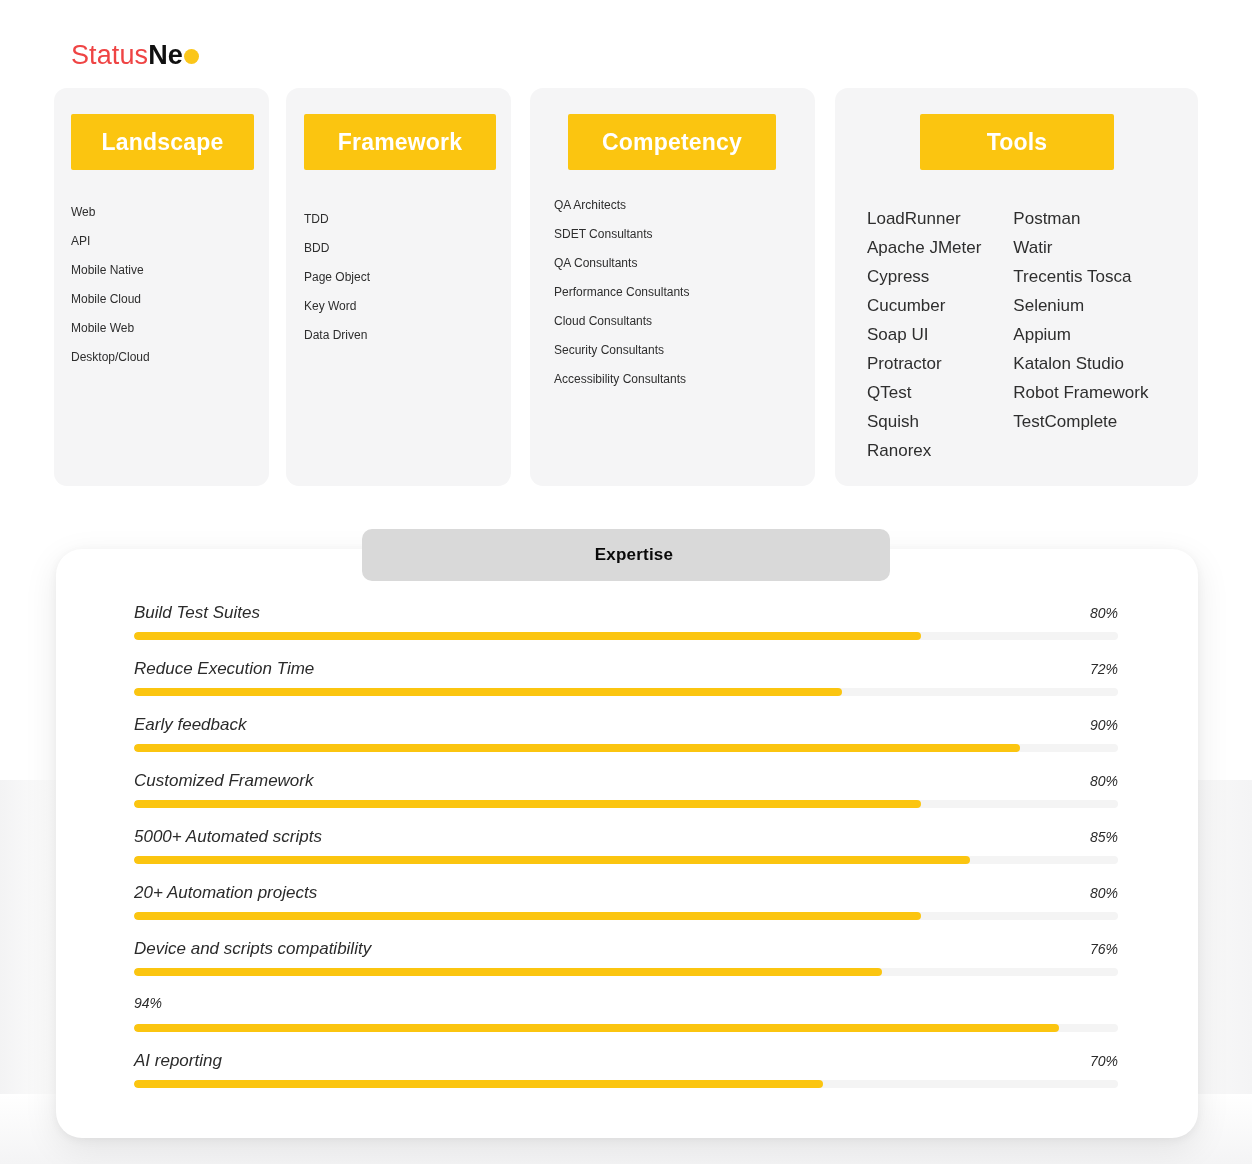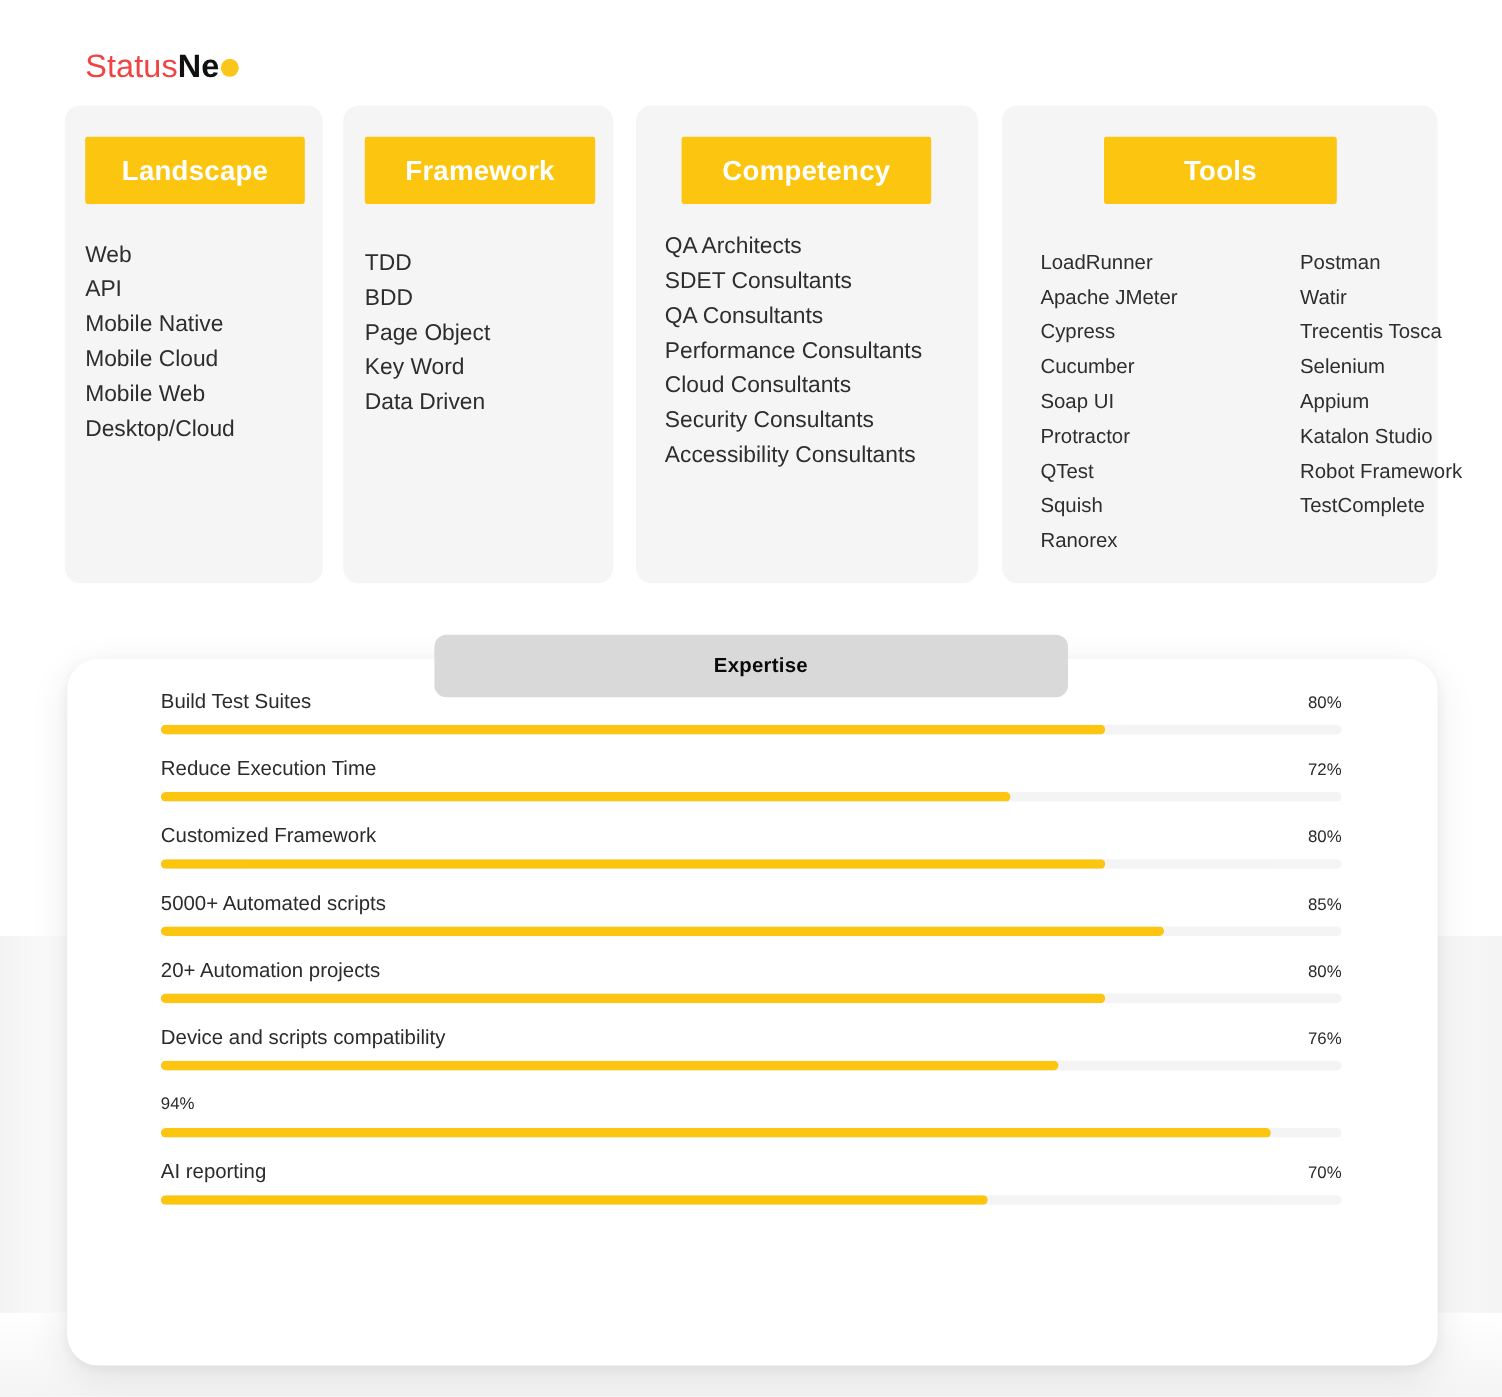--- a/index.html
+++ b/index.html
@@ -99,36 +99,36 @@
     justify-content: center;
   }
   .card-landscape  .pill { left: 17px;  width: 183px; }
   .card-framework  .pill { left: 18px;  width: 192px; }
   .card-competency .pill { left: 38px;  width: 208px; }
   .card-tools      .pill { left: 85px;  width: 194px; }
 
   .card-list {
     position: absolute;
     top: 110px;
-    font-size: 19px;
+    font-size: 12px;
     line-height: 29px;
     color: #2e2e2e;
     list-style: none;
     white-space: nowrap;
   }
   .card-landscape  .card-list { left: 17px; }
   .card-framework  .card-list { left: 18px; top: 117px; }
   .card-competency .card-list { left: 24px; top: 103px; }
 
   .tools-cols {
     position: absolute;
     top: 116px;
     left: 32px;
     display: flex;
-    gap: 102px;
+    gap: 32px;
   }
   .tools-cols ul {
     list-style: none;
     font-size: 17px;
     line-height: 29px;
     color: #2e2e2e;
     white-space: nowrap;
   }
 
   
@@ -157,22 +157,23 @@
     font-size: 17px;
     font-weight: 700;
     color: #0a0a0a;
     letter-spacing: 0.2px;
     padding-left: 16px;
   }
 
   .bars {
     position: absolute;
     left: 134px;
-    top: 572px;
+    top: 600px;
     width: 984px;
+    font-style: italic;
   }
   .bar-row {
     position: relative;
     height: 56px;
   }
   .bar-head {
     display: flex;
     align-items: baseline;
     justify-content: space-between;
     height: 32px;
@@ -300,20 +301,29 @@
       <div class="bar-head">
         <span class="bar-label">Reduce Execution Time</span>
         <span class="bar-pct">72%</span>
       </div>
       <div class="bar-track">
         <div class="bar-fill" style="width: 72%; background: rgb(251, 197, 16);"></div>
       </div>
     </div>
     <div class="bar-row">
       <div class="bar-head">
+        <span class="bar-label">Early feedback</span>
+        <span class="bar-pct">90%</span>
+      </div>
+      <div class="bar-track">
+        <div class="bar-fill" style="width: 90%; background: rgb(251, 197, 16);"></div>
+      </div>
+    </div>
+    <div class="bar-row">
+      <div class="bar-head">
         <span class="bar-label">Customized Framework</span>
         <span class="bar-pct">80%</span>
       </div>
       <div class="bar-track">
         <div class="bar-fill" style="width: 80%; background: rgb(251, 197, 16);"></div>
       </div>
     </div>
     <div class="bar-row">
       <div class="bar-head">
         <span class="bar-label">5000+ Automated scripts</span>

